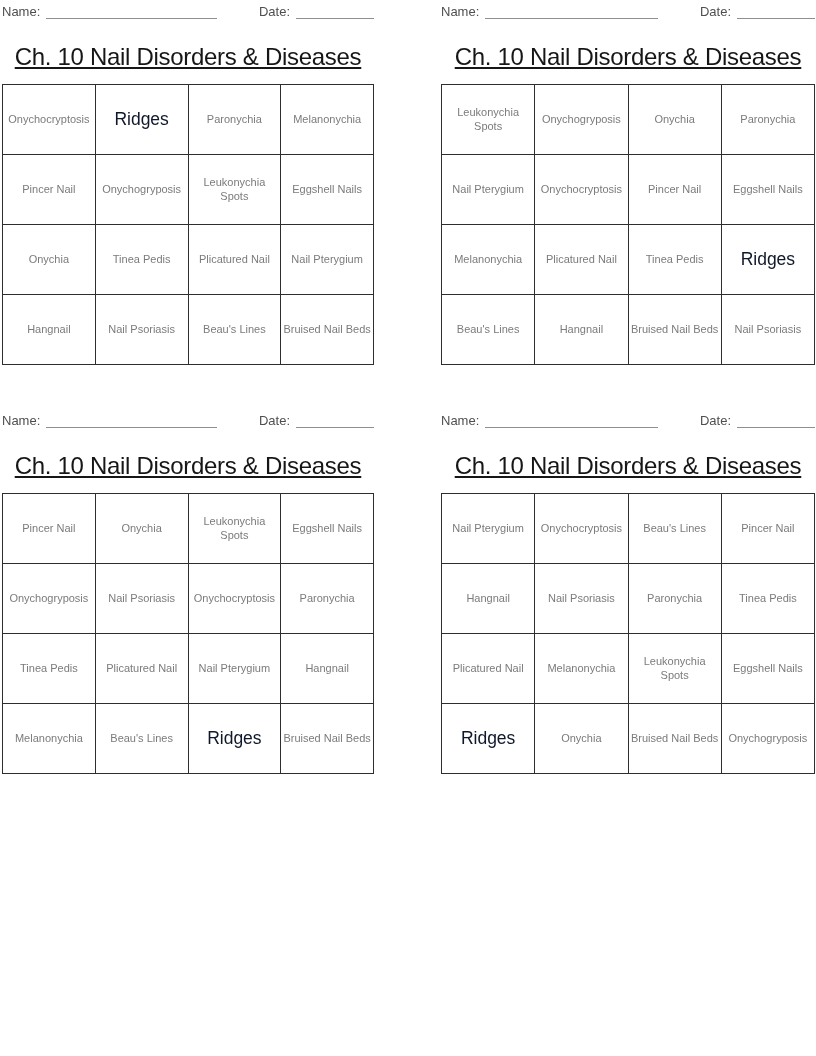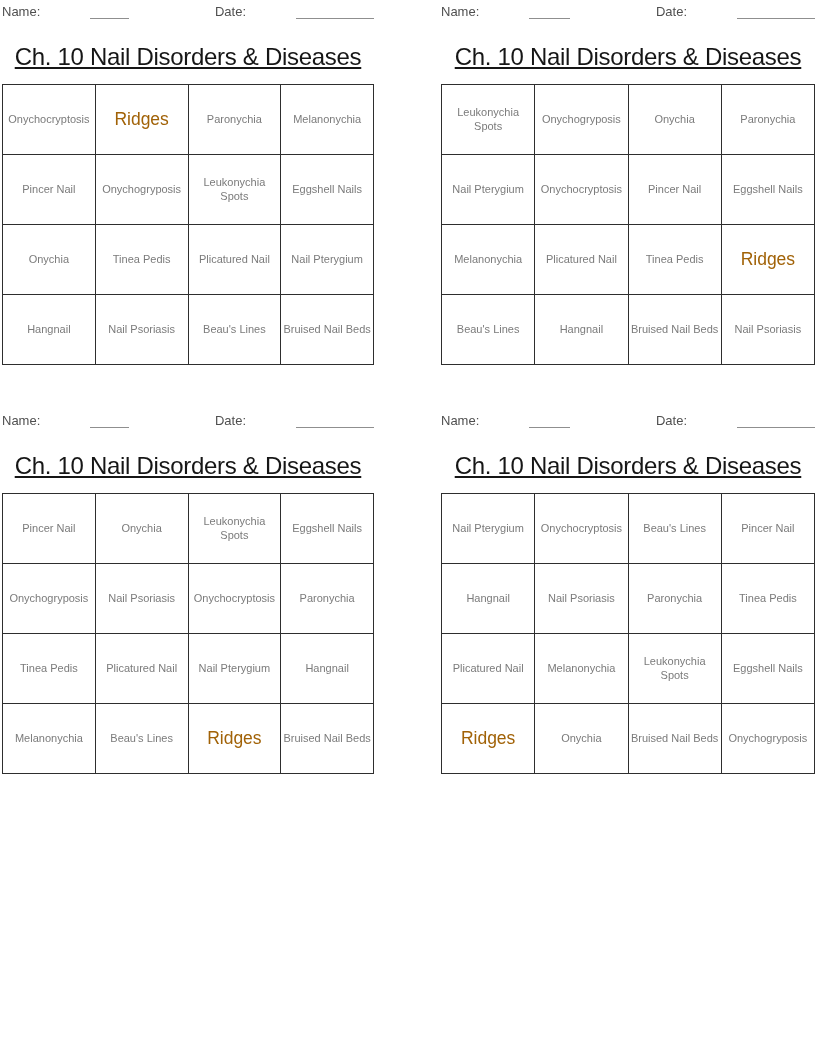--- a/index.html
+++ b/index.html
@@ -11,21 +11,21 @@
     -webkit-font-smoothing:antialiased;
   }
   .card { position:absolute; }
   .pos-tl { left:2px;   top:4px;   width:372px; }
   .pos-tr { left:441px; top:4px;   width:374px; }
   .pos-bl { left:2px;   top:413px; width:372px; }
   .pos-br { left:441px; top:413px; width:374px; }
 
   .meta {
     display:flex; align-items:flex-end;
-    height:15px; font-size:13px; color:#4f4f4f;gap:44px;
+    height:15px; font-size:13px; color:#4f4f4f;
   }
   .lbl { white-space:nowrap; }
   .blank { border-bottom:1px solid #8f8f8f; height:3px; }
   .blank.grow { flex:1; margin:0 42px 0 6px; }
   .blank.date { width:78px; margin-left:6px; }
 
   .title {
     margin:25px 0 0 0;
     text-align:center;
     font-size:24px; font-weight:400;
@@ -46,21 +46,21 @@
     height:69px;
     border-right:1px solid #2e2e2e;
     border-bottom:1px solid #2e2e2e;
     display:flex; align-items:center; justify-content:center;
     text-align:center;
     font-size:11px; line-height:1.25;
     color:#7b7b7b;
     padding:0 1px;
     overflow:hidden;
   }
-  .cell.large { font-size:17.5px; color:#a16207; }
+  .cell.large { font-size:17.5px; color:#0f172a; }
 </style>
 </head>
 <body>
 
 <section class="card pos-tl">
   <div class="meta">
     <span class="lbl">Name:</span>
     <span class="blank grow"></span>
     <span class="lbl">Date:</span>
     <span class="blank date"></span>

